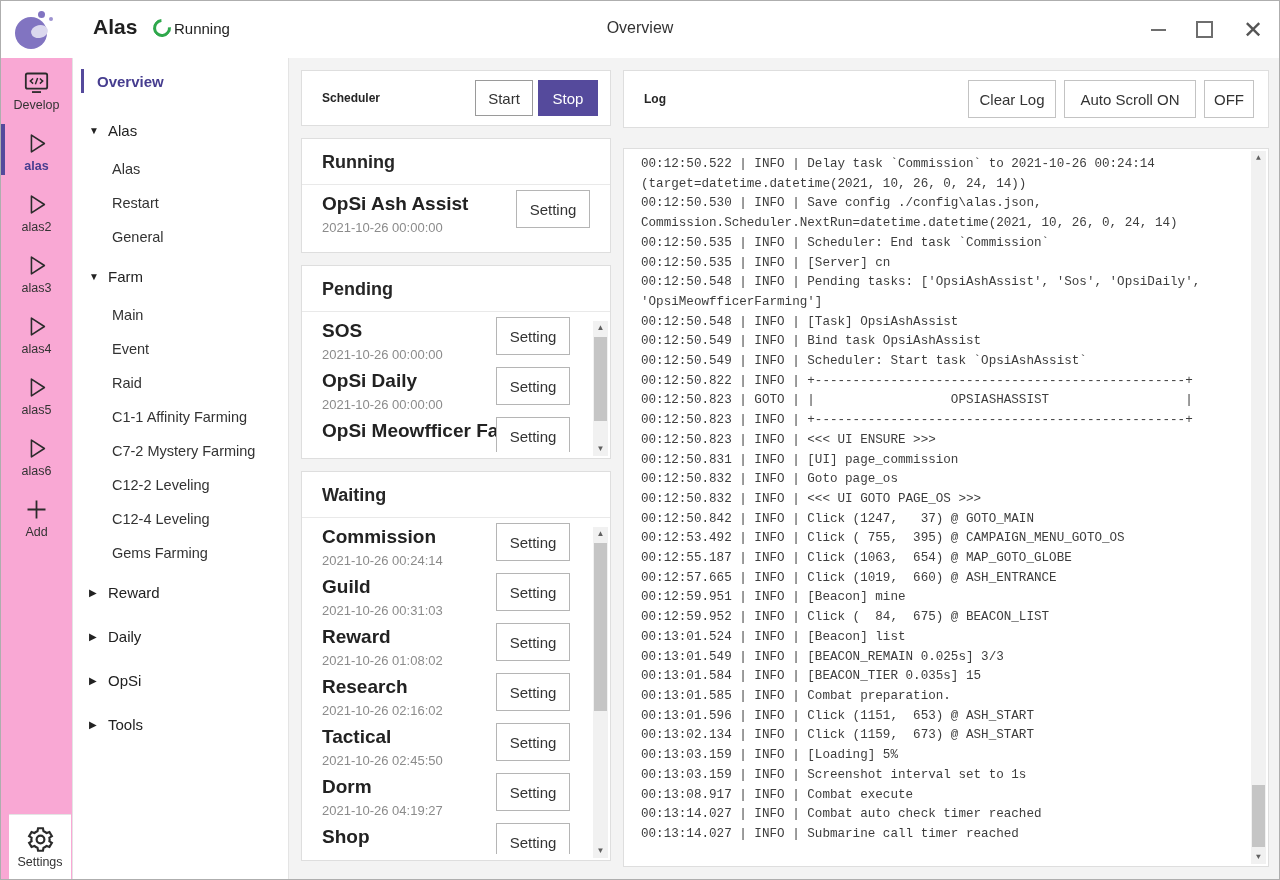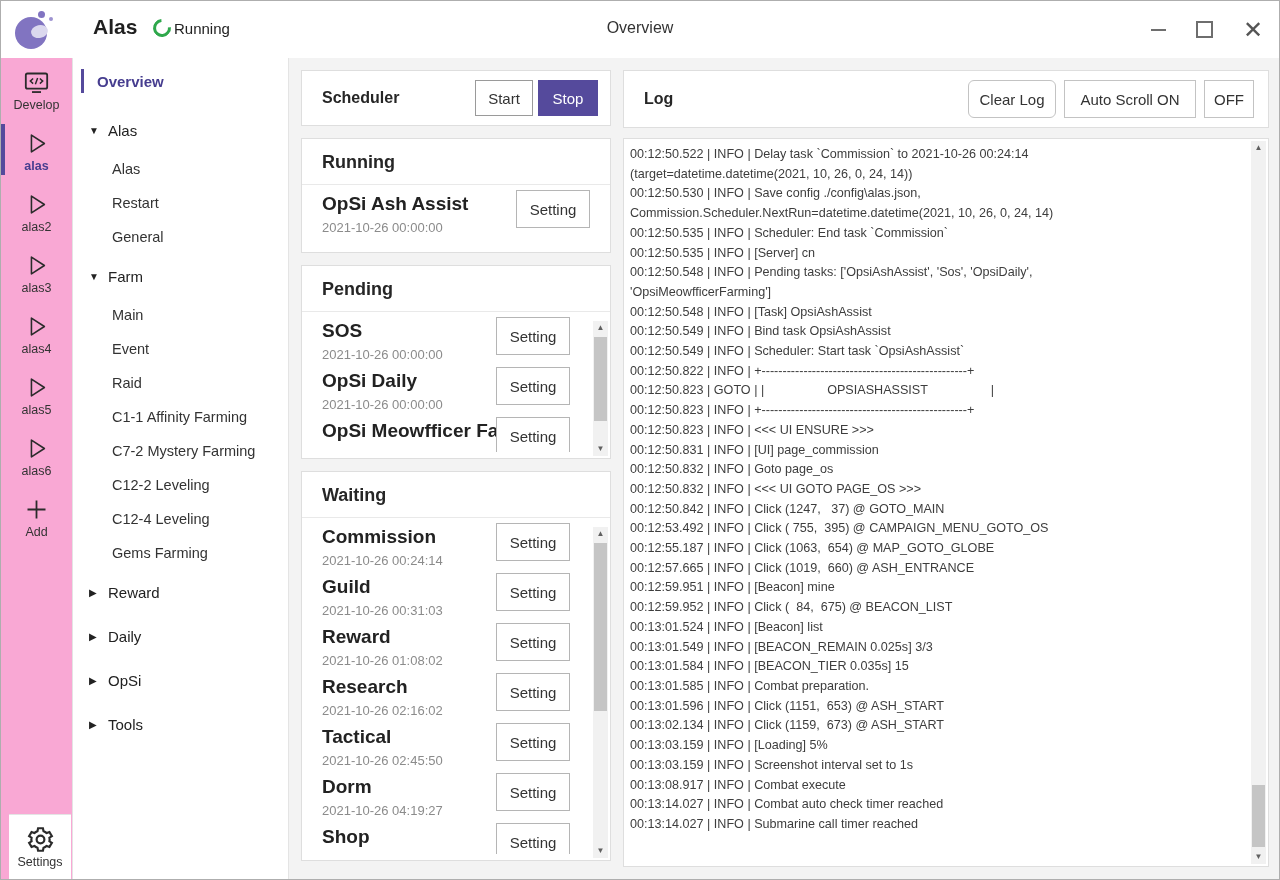--- a/index.html
+++ b/index.html
@@ -50,25 +50,25 @@
                 padding-left:24px;font-size:15px;font-weight:bold;color:#463d8f;}
   .nav-overview::before{content:"";position:absolute;left:8px;top:1px;bottom:1px;width:3px;background:#554a9c;}
   .nav-group-header{height:44px;display:flex;align-items:center;padding-left:16px;font-size:15px;color:#222;}
   .tri{font-size:10px;color:#222;width:19px;}
   .nav-child{height:34px;display:flex;align-items:center;padding-left:39px;font-size:14.5px;color:#333;}
 
   
   .main{flex:1;background:#f3f3f3;padding:12px 10px 12px 12px;display:flex;gap:12px;
         box-sizing:border-box;overflow:hidden;}
   .col-sched{width:310px;flex:none;display:flex;flex-direction:column;}
-  .col-log{flex:1;display:flex;flex-direction:column;min-width:0;}
+  .col-log{flex:1;display:flex;flex-direction:column;min-width:0;gap:10px;}
   .card{background:#fff;border:1px solid #dedede;box-sizing:border-box;}
 
   .sched-head{height:56px;margin-bottom:12px;display:flex;align-items:center;padding:0 12px 0 20px;flex:none;}
-  .card-h{font-size:16px;font-weight:600;color:#262626;}
+  .card-h{font-size:12px;font-weight:600;color:#262626;}
   .sched-head .card-h{flex:1;}
   .btn{background:#fff;border:1px solid #9a9a9a;color:#333;font-size:15px;font-family:inherit;
        display:flex;align-items:center;justify-content:center;box-sizing:border-box;cursor:default;}
   .btn-start{width:58px;height:36px;margin-right:5px;}
   .btn-stop{width:60px;height:36px;background:#554a9c;border-color:#554a9c;color:#fff;}
 
   .sec{position:relative;flex:none;}
   .sec-running{height:115px;margin-bottom:12px;}
   .sec-pending{height:194px;margin-bottom:12px;}
   .sec-waiting{height:390px;}
@@ -92,25 +92,25 @@
   .vs-up{top:0;}
   .vs-down{bottom:0;}
   .vs-thumb{position:absolute;left:1px;right:1px;background:#c5c5c5;}
   .sec-pending .vs-thumb{top:16px;height:84px;}
   .sec-waiting .vs-thumb{top:16px;height:168px;}
   .log-scroll .vs-thumb{bottom:17px;height:62px;}
 
   
   .log-head{height:58px;margin-bottom:10px;display:flex;align-items:center;padding:0 14px 0 20px;flex:none;}
   .log-head .card-h{flex:1;}
-  .btn-clear{width:88px;height:38px;margin-right:8px;border-color:#c3c3c3;border-radius:6px;}
+  .btn-clear{width:88px;height:38px;margin-right:8px;border-color:#c3c3c3;}
   .btn-autoscroll{width:132px;height:38px;margin-right:8px;border-color:#c3c3c3;}
   .btn-off{width:50px;height:38px;border-color:#c3c3c3;}
-  .log-body{flex:1;position:relative;padding:6px 26px 0 6px;overflow:hidden;
-            font-family:Liberation Sans, sans-serif;font-size:12.6px;line-height:19.7px;color:#3d3d3d;}
+  .log-body{flex:1;position:relative;padding:6px 26px 0 17px;overflow:hidden;
+            font-family:Liberation Mono, monospace;font-size:12.6px;line-height:19.7px;color:#3d3d3d;}
   .log-line{white-space:pre;}
 </style>
 </head>
 <body>
 
 <div class="window">
 
   <div class="titlebar">
     <div class="logo">
       <div class="blob"></div>

